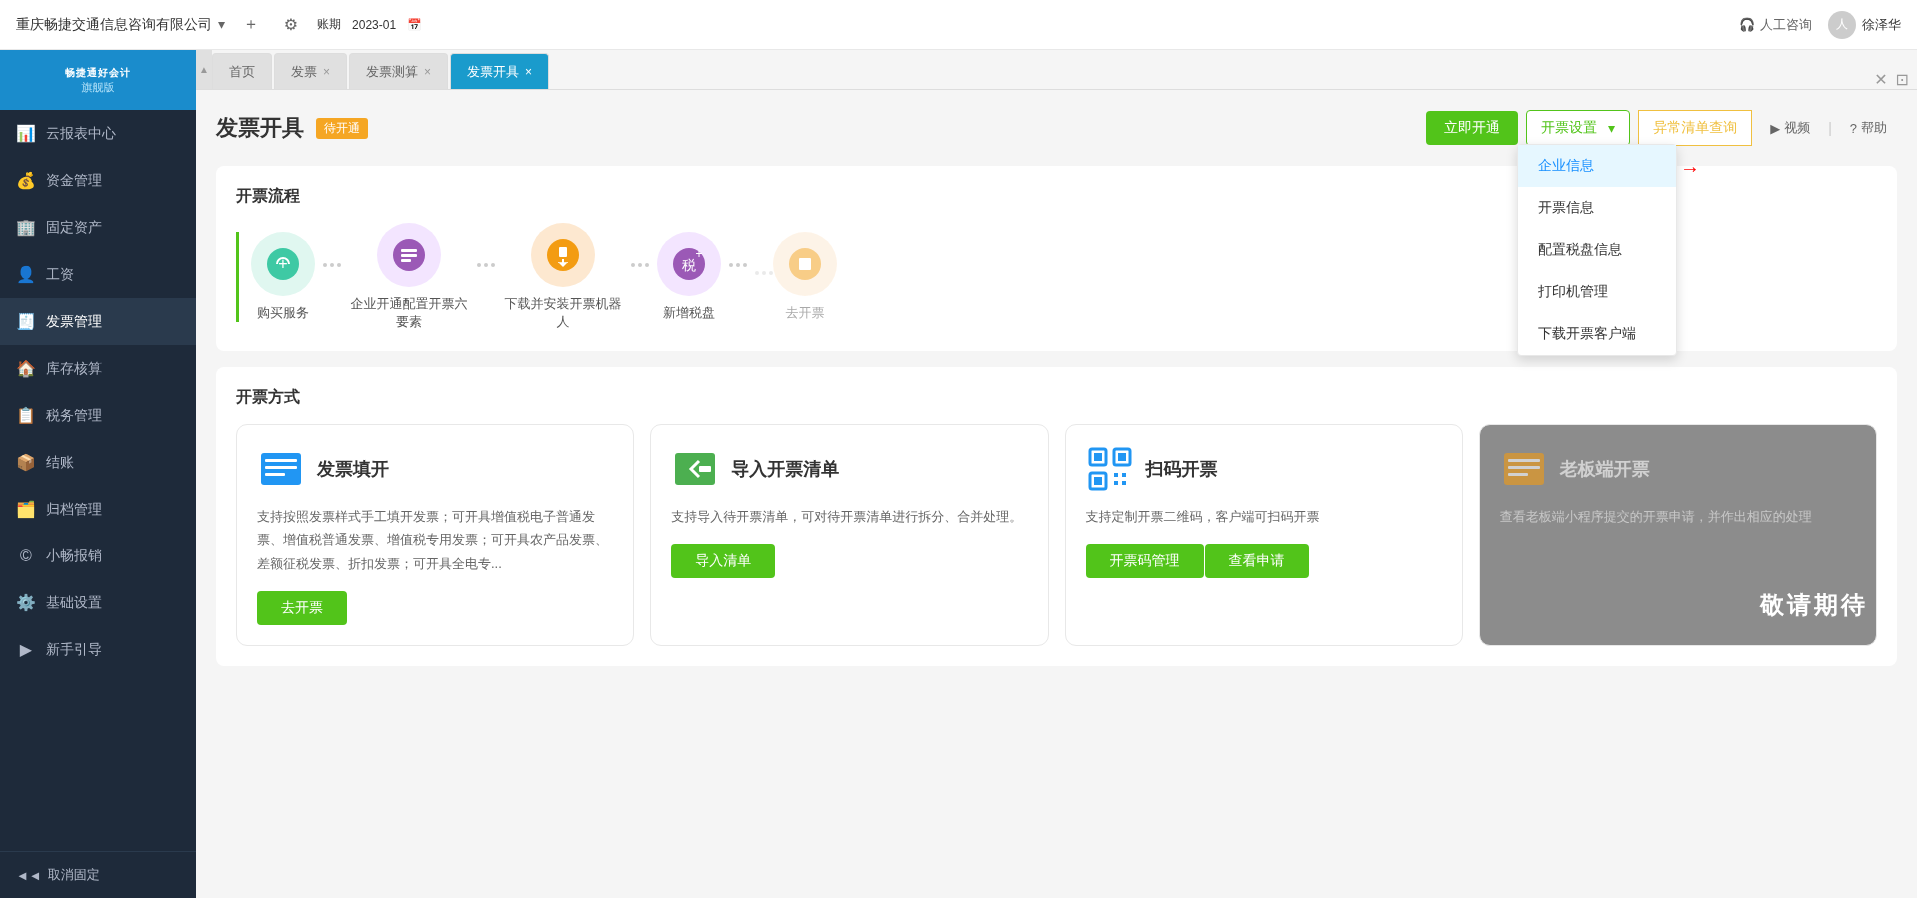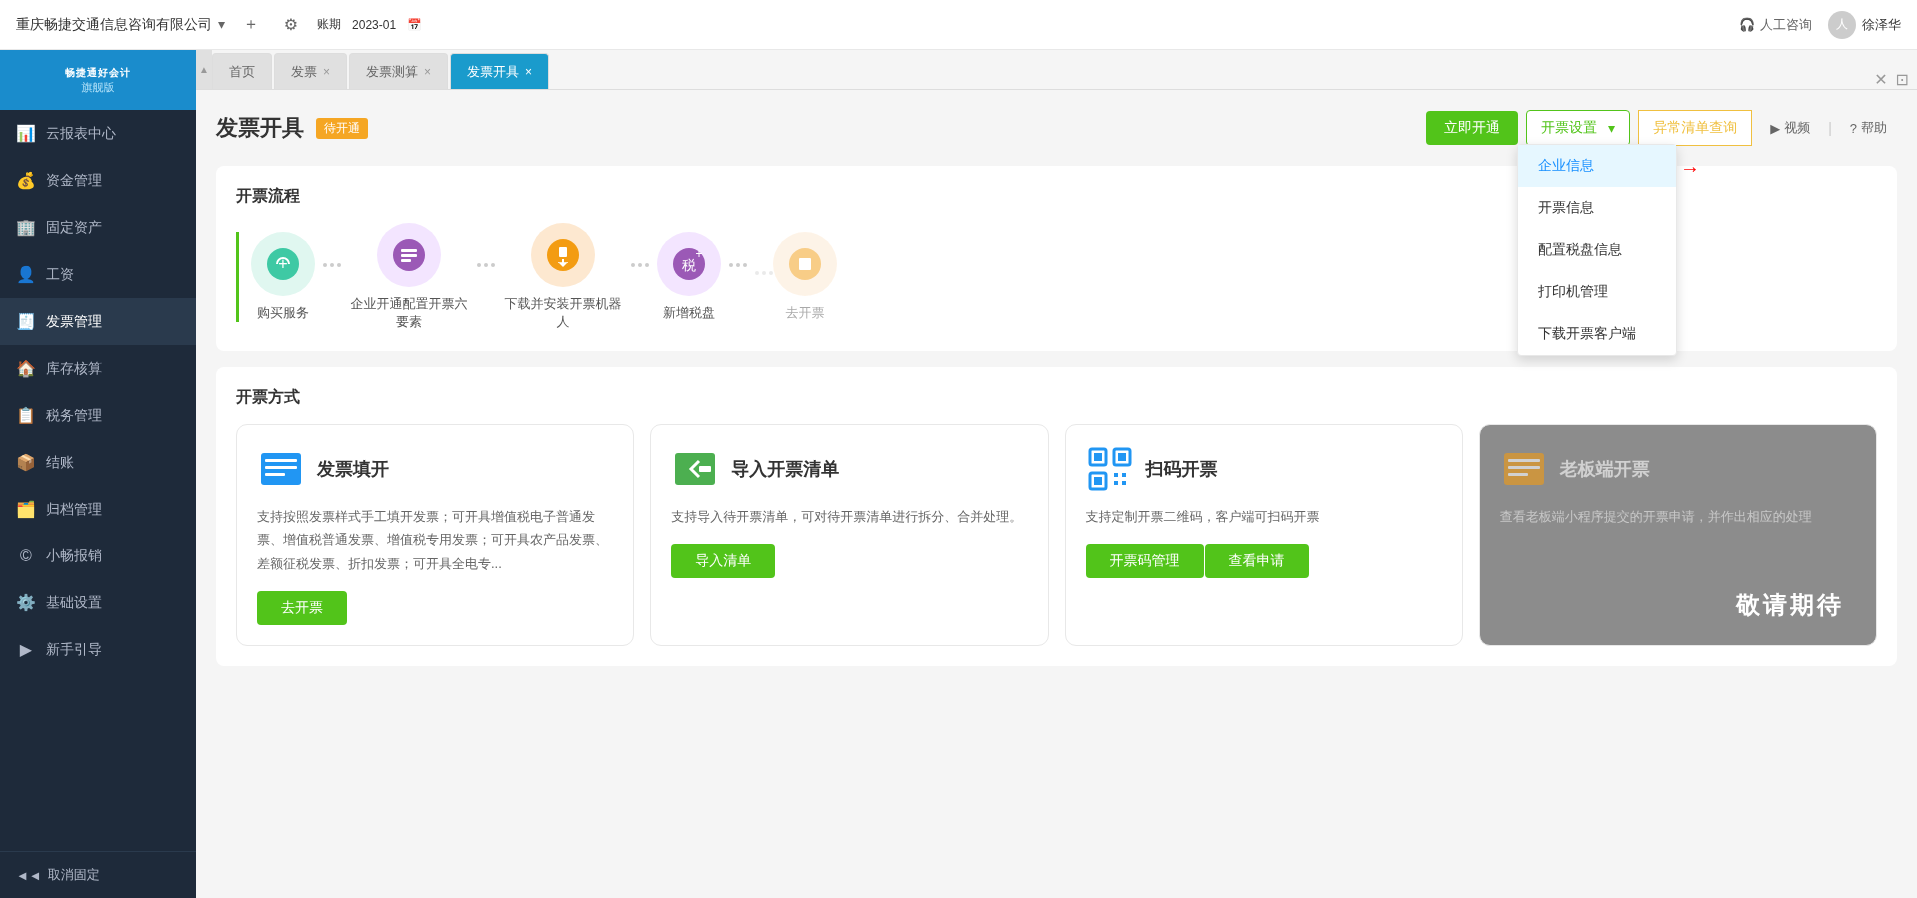--- a/index.html
+++ b/index.html
@@ -393,21 +393,21 @@
                       <rect x="4" y="8" width="40" height="32" rx="3" fill="#f39c12"></rect>
                       <rect x="8" y="14" width="32" height="3" rx="1" fill="white"></rect>
                       <rect x="8" y="21" width="32" height="3" rx="1" fill="white"></rect>
                       <rect x="8" y="28" width="20" height="3" rx="1" fill="white"></rect>
                     </svg>
                 </div>
                 <span class="billing-card-title" style="color:#fff;">老板端开票</span>
               </div>
               <div class="billing-card-desc" style="color:#eee;">查看老板端小程序提交的开票申请，并作出相应的处理</div>
             </div>
-            <div style="position:absolute; bottom:24px; right:32px; font-size:24px; font-weight:bold; color:#fff; letter-spacing:3px;">敬请期待</div>
+            <div style="position:absolute; bottom:24px; right:8px; font-size:24px; font-weight:bold; color:#fff; letter-spacing:3px;">敬请期待</div>
           </div>
 
         </div>
       </div>
 
       <div class="dropdown-menu">
         <div class="dropdown-item highlighted" style="position:relative;">
           <span>企业信息</span>
           <span style="position:absolute; right:-24px; top:50%; transform:translateY(-50%); color:red; font-size:20px;">→</span>
         </div>

